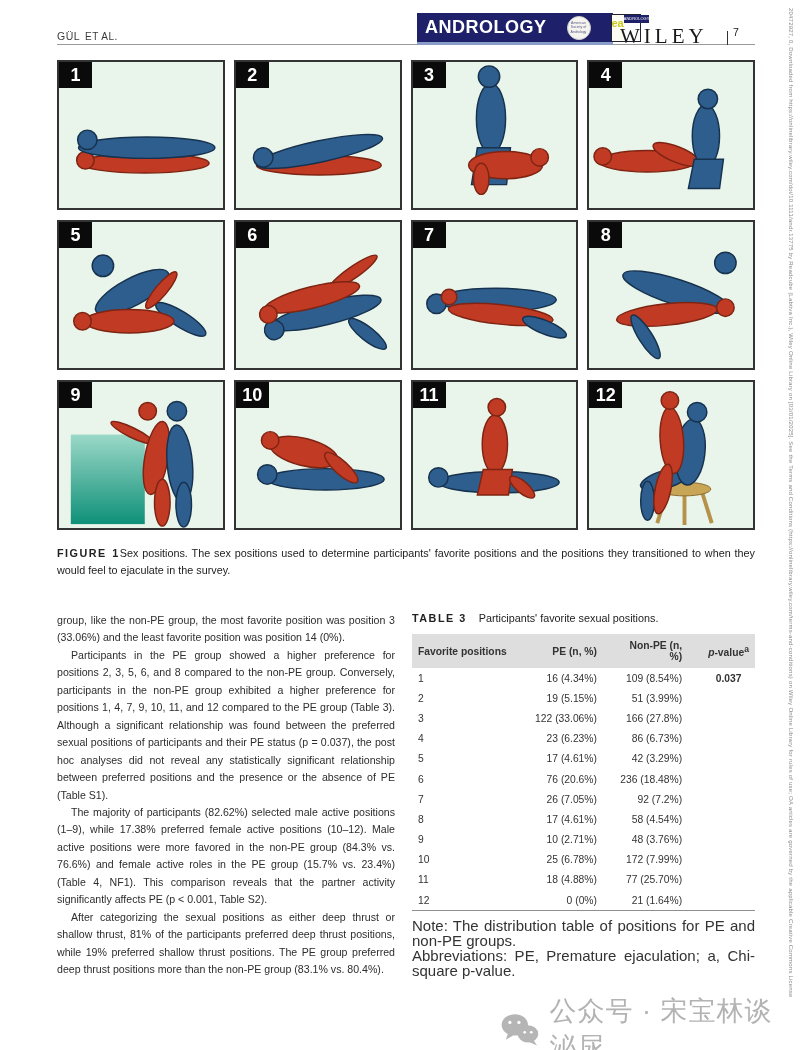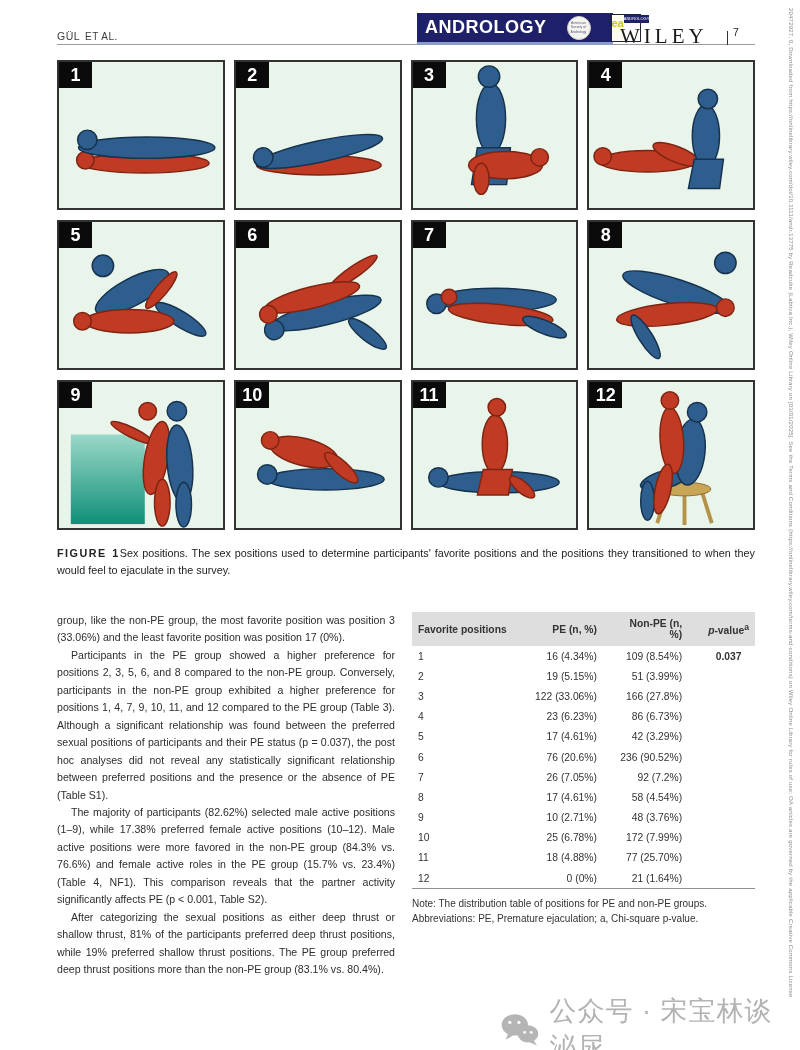--- a/index.html
+++ b/index.html
@@ -69,21 +69,21 @@
   table { width:100%; border-collapse:collapse; font-size:10.3px; color:#333; }
   thead th { background:#dedede; font-weight:bold; text-align:left; padding:6px 6px; font-size:10.3px; }
   thead th.num, tbody td.num { text-align:right; }
   th.col-pe, td.col-pe { padding-right:14px; }
   th.col-nonpe, td.col-nonpe { padding-right:18px; }
   th.col-p, td.col-p { text-align:center; padding-left:8px; }
   tbody td { padding:4.6px 6px; }
   tbody tr:last-child td { border-bottom:1px solid #8f8f8f; }
   td.bold { font-weight:bold; }
   .col-w-pos { width:33%; } .col-w-pe { width:25%; } .col-w-nonpe { width:26%; } .col-w-p { width:16%; }
-  .table-notes { margin-top:8px; font-size:10px; line-height:14.8px; color:#333; text-align:justify; }
+  .table-notes { margin-top:8px; font-size:15px; line-height:14.8px; color:#333; text-align:justify; }
   .table-notes .nline { display:block; }
   
   .watermark { position:absolute; left:500px; top:993px; display:flex; align-items:center; gap:10px;
     color:#b3b3b3; }
   .watermark .wm-text { font-size:27px; letter-spacing:1px; }
   
   [data-interactable] { outline:none; }
 </style>
 </head>
 <body>
@@ -304,27 +304,30 @@
           </g>
       </svg>
     </div>
   </div>
 
   <p class="fig-caption" data-interactable="false">
     <span class="fig-label" data-interactable="false">FIGURE 1</span><span data-interactable="false">Sex positions. The sex positions used to determine participants' favorite positions and the positions they transitioned to when they would feel to ejaculate in the survey.</span>
   </p>
 
   <div class="left-col" data-interactable="false">
-    <p class="no-indent" data-interactable="false">group, like the non-PE group, the most favorite position was position 3 (33.06%) and the least favorite position was position 17 (0%).</p>
+    <p class="no-indent" data-interactable="false">group, like the non-PE group, the most favorite position was position 3 (33.06%) and the least favorite position was position 14 (0%).</p>
     <p data-interactable="false">Participants in the PE group showed a higher preference for positions 2, 3, 5, 6, and 8 compared to the non-PE group. Conversely, participants in the non-PE group exhibited a higher preference for positions 1, 4, 7, 9, 10, 11, and 12 compared to the PE group (Table 3). Although a significant relationship was found between the preferred sexual positions of participants and their PE status (p = 0.037), the post hoc analyses did not reveal any statistically significant relationship between preferred positions and the presence or the absence of PE (Table S1).</p>
     <p data-interactable="false">The majority of participants (82.62%) selected male active positions (1–9), while 17.38% preferred female active positions (10–12). Male active positions were more favored in the non-PE group (84.3% vs. 76.6%) and female active roles in the PE group (15.7% vs. 23.4%) (Table 4, NF1). This comparison reveals that the partner activity significantly affects PE (p &lt; 0.001, Table S2).</p>
     <p data-interactable="false">After categorizing the sexual positions as either deep thrust or shallow thrust, 81% of the participants preferred deep thrust positions, while 19% preferred shallow thrust positions. The PE group preferred deep thrust positions more than the non-PE group (83.1% vs. 80.4%).</p>
   </div>
 
   <div class="right-col" data-interactable="false">
+    <p class="table-title" data-interactable="false">
+      <span class="tbl-label" data-interactable="false">TABLE 3</span><span data-interactable="false">Participants' favorite sexual positions.</span>
+    </p>
     <table data-interactable="false">
       <colgroup>
         <col class="col-w-pos">
           <col class="col-w-pe">
           <col class="col-w-nonpe">
           <col class="col-w-p">
       </colgroup>
       <thead>
         <tr data-interactable="false">
           <th data-interactable="false">Favorite positions</th>
@@ -365,21 +368,21 @@
   <tr data-interactable="false">
     <td data-interactable="false">5</td>
     <td class="num col-pe" data-interactable="false">17 (4.61%)</td>
     <td class="num col-nonpe" data-interactable="false">42 (3.29%)</td>
     <td class="col-p" data-interactable="false"></td>
   </tr>
 
   <tr data-interactable="false">
     <td data-interactable="false">6</td>
     <td class="num col-pe" data-interactable="false">76 (20.6%)</td>
-    <td class="num col-nonpe" data-interactable="false">236 (90.52%)</td>
+    <td class="num col-nonpe" data-interactable="false">236 (18.48%)</td>
     <td class="col-p" data-interactable="false"></td>
   </tr>
 
   <tr data-interactable="false">
     <td data-interactable="false">7</td>
     <td class="num col-pe" data-interactable="false">26 (7.05%)</td>
     <td class="num col-nonpe" data-interactable="false">92 (7.2%)</td>
     <td class="col-p" data-interactable="false"></td>
   </tr>
 

